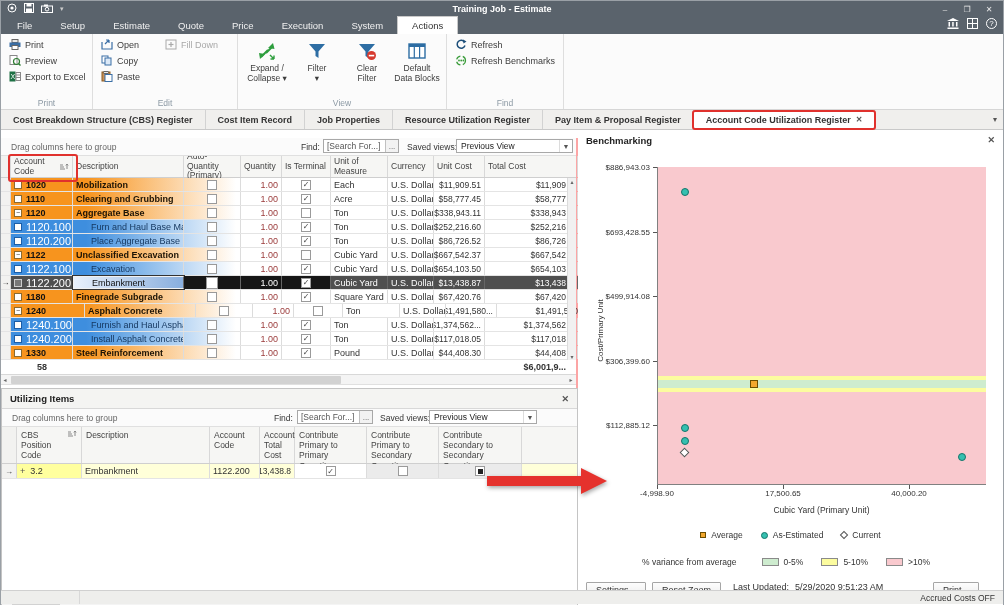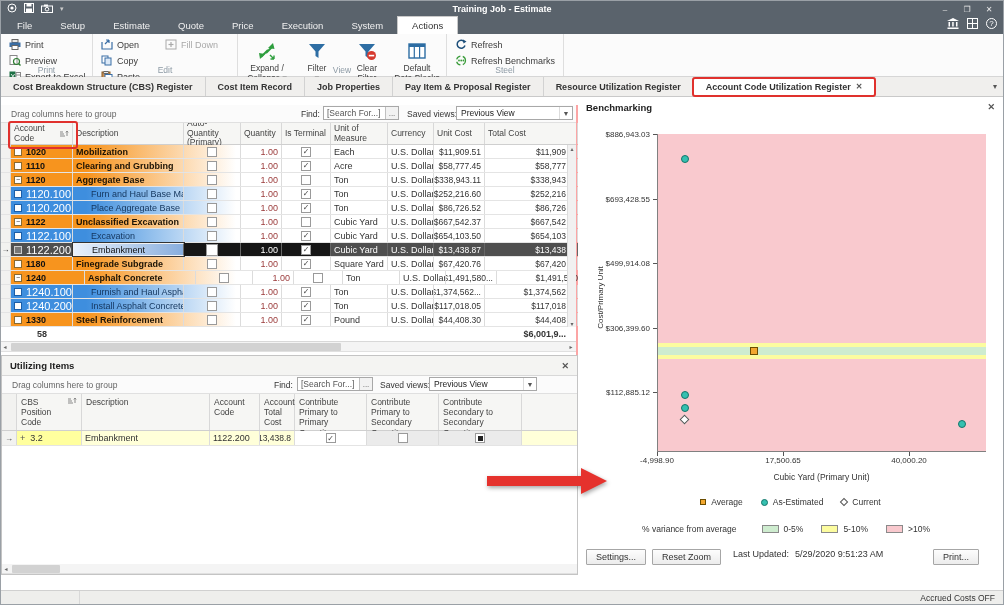--- a/index.html
+++ b/index.html
@@ -12,21 +12,21 @@
   .tb-title { position:absolute; left:0; right:0; text-align:center; font-size:9px; font-weight:bold; color:#fff; }
   .tb-right { margin-left:auto; display:flex; gap:2px; padding-right:4px; z-index:2; }
   .winbtn { width:20px; height:13px; display:flex; align-items:center; justify-content:center; font-size:8px; color:#e8e8e8; cursor:default; }
   .menubar { height:17px; background:#5a636c; display:flex; align-items:flex-end; position:relative; }
   .menu-item { color:#f0f0f0; font-size:9.5px; padding:3px 14px 3px; cursor:default; }
   .menu-item.active { background:#fff; color:#333; border:1px solid #c9c9c9; border-bottom:none; }
   .mb-right { position:absolute; right:6px; top:1px; display:flex; gap:8px; align-items:center; }
   .mb-ic { color:#fff; font-size:10px; display:flex; align-items:center; }
 
   
-  .ribbon { height:43px; background:#fbfbfb; border-bottom:1px solid #d6d6d6; display:flex; }
+  .ribbon { height:76px; background:#fbfbfb; border-bottom:1px solid #d6d6d6; display:flex; }
   .rgroup { position:relative; border-right:1px solid #dedede; padding:3px 6px 13px 6px; }
   .glabel { position:absolute; bottom:1px; left:0; right:0; text-align:center; font-size:8.5px; color:#8d9aa5; }
   .gsmall { display:grid; grid-template-rows:repeat(3,15px); grid-auto-flow:column; gap:1px 10px; }
   .sbtn { display:flex; align-items:center; gap:4px; font-size:9px; color:#3c3c3c; white-space:nowrap; padding:0 2px; cursor:default; }
   .sbtn.disabled { color:#a8a8a8; }
   .glarge { display:flex; gap:4px; }
   .lbtn { width:46px; display:flex; flex-direction:column; align-items:center; font-size:8.5px; color:#3c3c3c; text-align:center; line-height:1.15; padding-top:2px; cursor:default; }
   .lbtn .ic { width:24px; height:24px; display:flex; align-items:center; justify-content:center; margin-bottom:1px; }
 
   
@@ -341,41 +341,41 @@
                 <svg width="12" height="11" viewBox="0 0 12 11">
                   <circle cx="6" cy="5.5" r="4.5" fill="none" stroke="#3a9c3a" stroke-width="1.2" stroke-dasharray="5 2.5"></circle>
                   <circle cx="4" cy="5.5" r="0.9" fill="#3a9c3a"></circle>
                   <circle cx="6.2" cy="5.5" r="0.9" fill="#3a9c3a"></circle>
                   <circle cx="8.4" cy="5.5" r="0.9" fill="#3a9c3a"></circle>
                 </svg>
               </span>
               <span>Refresh Benchmarks</span>
             </div>
           </div>
-          <div class="glabel">Steel</div>
+          <div class="glabel">Find</div>
         </div>
       </div>
     </div>
 
   <div class="tabbar">
     <div id="tab-items" style="display:flex;">
         <div class="rtab">
           <span>Cost Breakdown Structure (CBS) Register</span>
         </div>
         <div class="rtab">
           <span>Cost Item Record</span>
         </div>
         <div class="rtab">
           <span>Job Properties</span>
         </div>
         <div class="rtab">
+          <span>Resource Utilization Register</span>
+        </div>
+        <div class="rtab">
           <span>Pay Item &amp; Proposal Register</span>
-        </div>
-        <div class="rtab">
-          <span>Resource Utilization Register</span>
         </div>
         <div class="rtab active">
           <span>Account Code Utilization Register</span>
           <span class="tclose">✕</span>
           <div class="redbox" style="inset: 0px -2px -1px;"></div>
         </div>
       </div>
     <span class="tab-caret">▾</span>
   </div>
 

